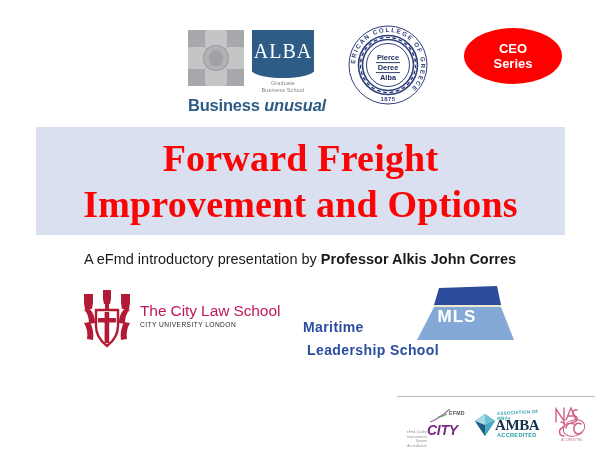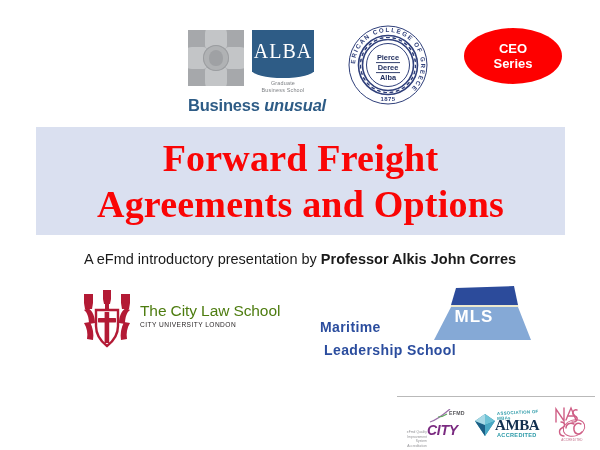--- a/index.html
+++ b/index.html
@@ -104,29 +104,29 @@
     position: absolute; left: 0; top: 250px; width: 600px;
     text-align: center; color: #1a1a1a; font-size: 14.5px; line-height: 19px;
   }
   .subtitle b { font-weight: 700; }
 
   
   .city-lockup { position: absolute; left: 80px; top: 288px; width: 190px; height: 62px; }
   .city-crest { position: absolute; left: 0; top: 0; width: 54px; height: 62px; }
   .city-text { position: absolute; left: 60px; top: 14px; width: 134px; }
   .city-name {
-    color: #4d7c0f; font-size: 15.5px; line-height: 18px; letter-spacing: -0.1px;
+    color: #be185d; font-size: 15.5px; line-height: 18px; letter-spacing: -0.1px;
     white-space: nowrap;
   }
   .city-uni {
     color: #231f20; font-size: 6.6px; line-height: 10px; letter-spacing: .45px;
     white-space: nowrap;
   }
 
-  .mls-lockup { position: absolute; left: 320px; top: 285px; width: 212px; height: 76px; }
+  .mls-lockup { position: absolute; left: 303px; top: 285px; width: 212px; height: 76px; }
   .mls-sail { position: absolute; left: 110px; top: 0; width: 102px; height: 56px; }
   .mls-sail svg { display: block; }
   .mls-abbr {
     position: absolute; left: 124px; top: 22px; width: 60px; text-align: center;
     color: #ffffff; font-weight: 700; font-size: 17px; letter-spacing: 1px;
   }
   .mls-words {
     position: absolute; left: 0; top: 31px; width: 212px;
     color: #2b4d9e; font-weight: 700; font-size: 14px; line-height: 23px; letter-spacing: .4px;
   }
@@ -234,21 +234,21 @@
     </div>
 
     <div class="ceo-badge">
       <span>CEO</span>
       <span>Series</span>
     </div>
   </div>
 
   <div class="title-band">
     <div class="title-line">Forward Freight</div>
-    <div class="title-line">Agreements and Options</div>
+    <div class="title-line">Improvement and Options</div>
   </div>
 
   <div class="subtitle"><span>A eFmd introductory presentation by </span><b>Professor Alkis John Corres</b></div>
 
   <div class="city-lockup">
     <div class="city-crest">
       <svg width="54" height="62" viewBox="0 0 54 62" aria-hidden="true">
         <g fill="#b31a35">
           <rect x="4" y="6" width="9" height="9"></rect>
           <rect x="23" y="2" width="8" height="9"></rect>

